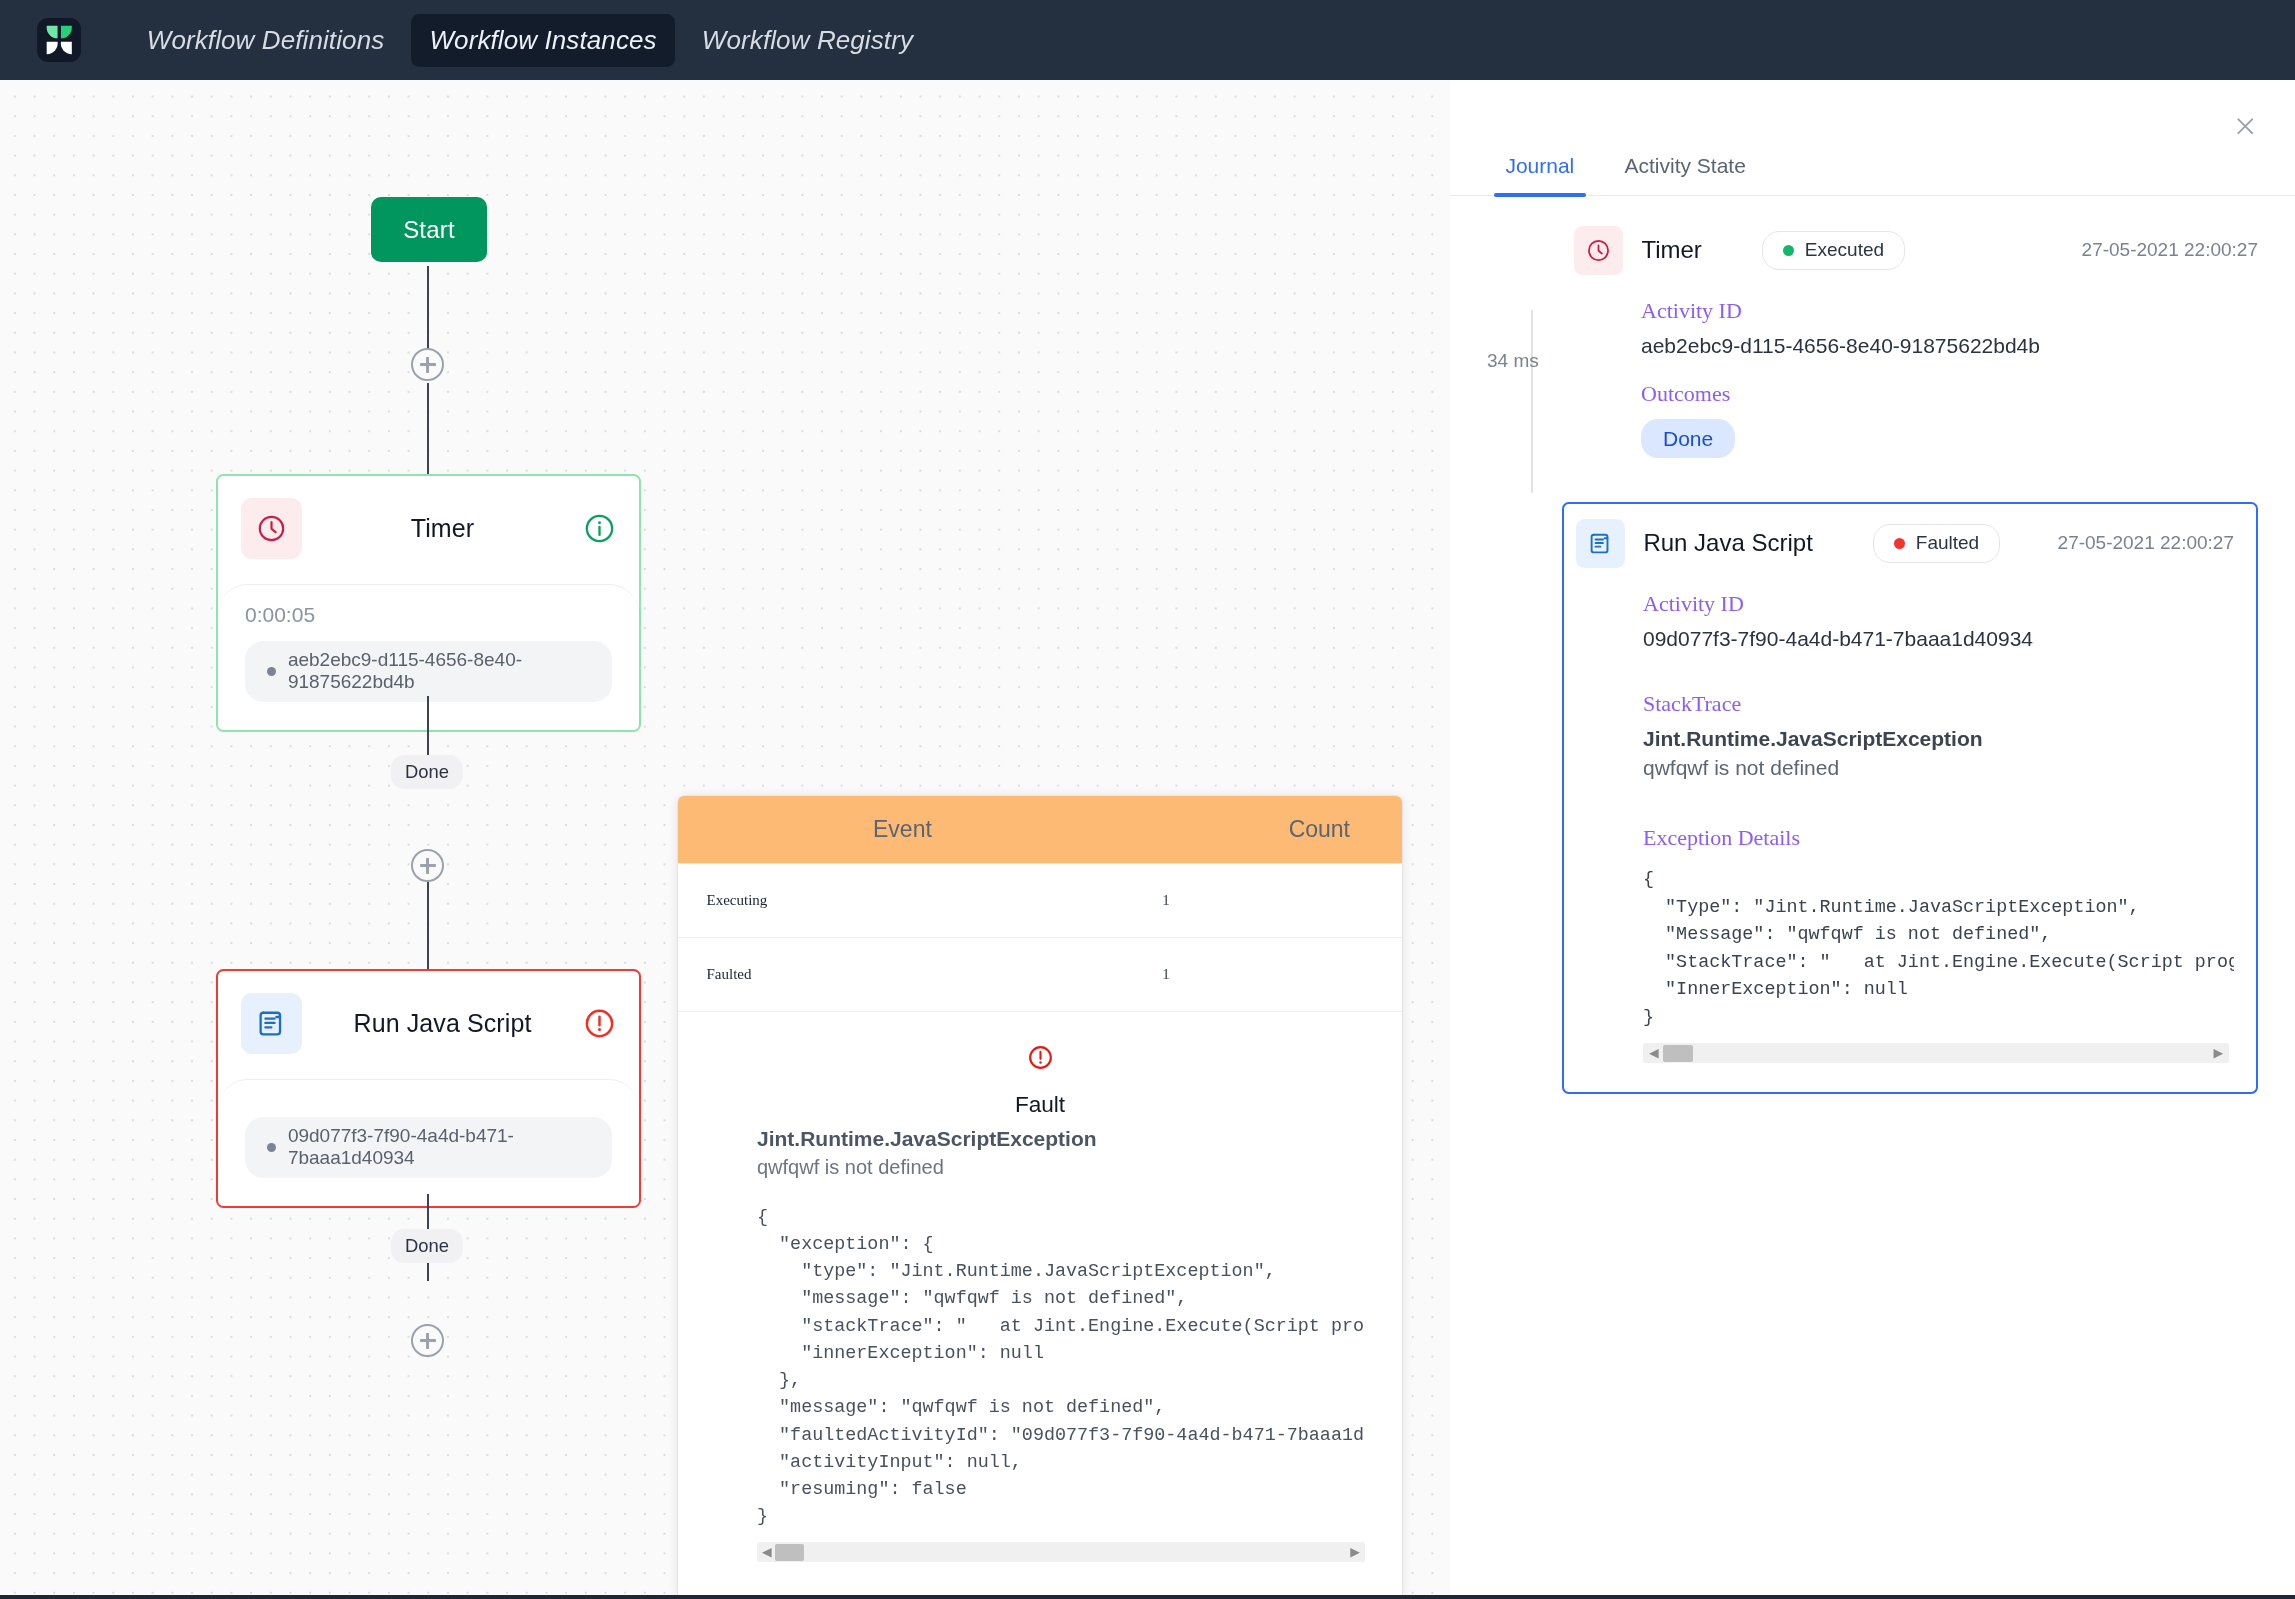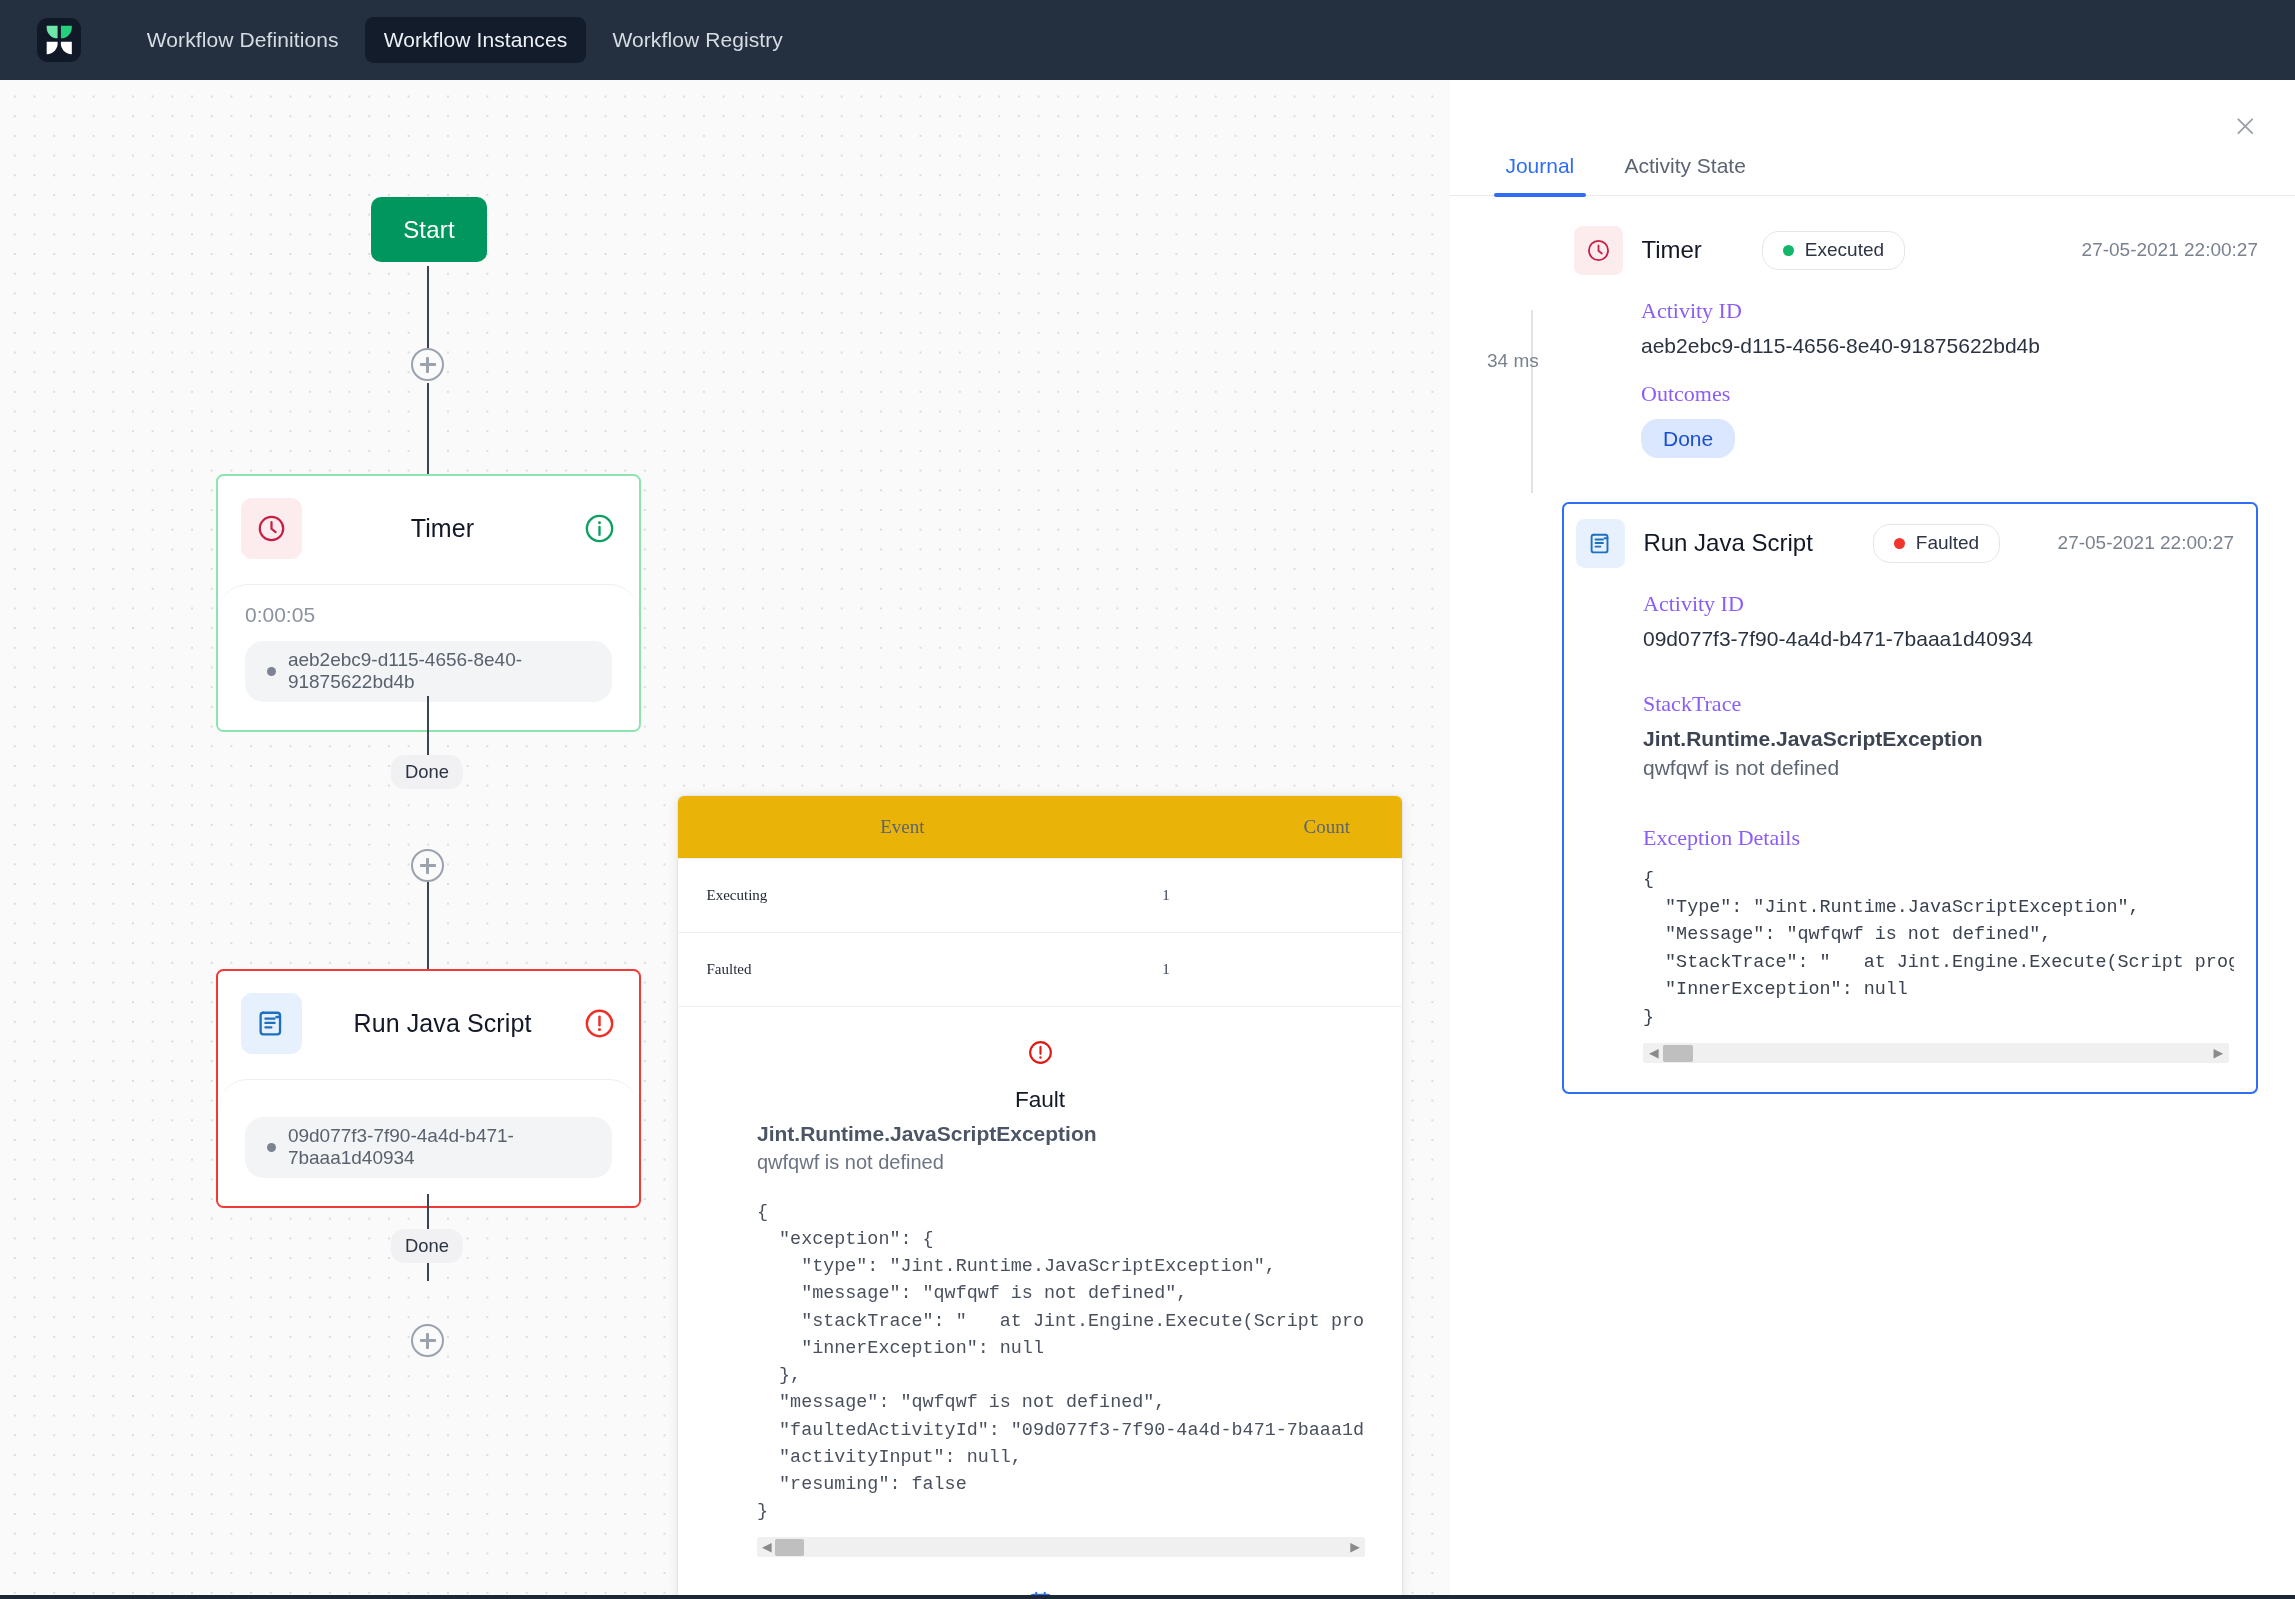--- a/index.html
+++ b/index.html
@@ -26,26 +26,27 @@
   .logo {
     width: 44px; height: 44px;
     border-radius: 11px;
     background: #111827;
     display: flex; align-items: center; justify-content: center;
     flex: 0 0 auto;
     margin-right: 39px;
   }
   .logo svg { display:block; }
   .nav-item {
-    font-size: 21px;
+    font-size: 26px;
     color: #d7dce4;
     padding: 11px 18.4px;
     border-radius: 8.4px;
     white-space: nowrap;
     letter-spacing: 0.1px;
+    font-style: italic;
   }
   .nav-item.active { background: #121c2b; color: #eef2f8; }
 
   
   .body-split { flex: 1; display: flex; min-height: 0; position: relative; }
 
   
   .canvas {
     width: 1450px;
     flex: 0 0 1450px;
@@ -168,27 +169,26 @@
     position: absolute;
     left: 678px; top: 716px;
     width: 724px;
     background: #ffffff;
     border-radius: 5.9px;
     box-shadow: 0 1.7px 11.7px rgba(16,24,40,.10), 0 0 0 0.8px rgba(16,24,40,.05);
     overflow: hidden;
   }
   .fp-table { width: 100%; border-collapse: collapse; }
   .fp-table thead th {
-    background: #eab308;
-    font-size: 19px;
+    background: #fdba74;
+    font-size: 23px;
     font-weight: normal;
     color: #5b6472;
     padding: 20px 0;
     border-bottom: 1.3px solid #edf0f3;
-    font-family: Liberation Serif, serif;
   }
   .fp-table th.c-event { text-align: center; width: 62%; }
   .fp-table th.c-count { text-align: right; padding-right: 52px; }
   .fp-table tbody td {
     font-size: 15px;
     color: #1c2433;
     padding: 28px 0;
     border-bottom: 1.3px solid #edf0f3;
     font-family: Liberation Serif, serif;
   }

